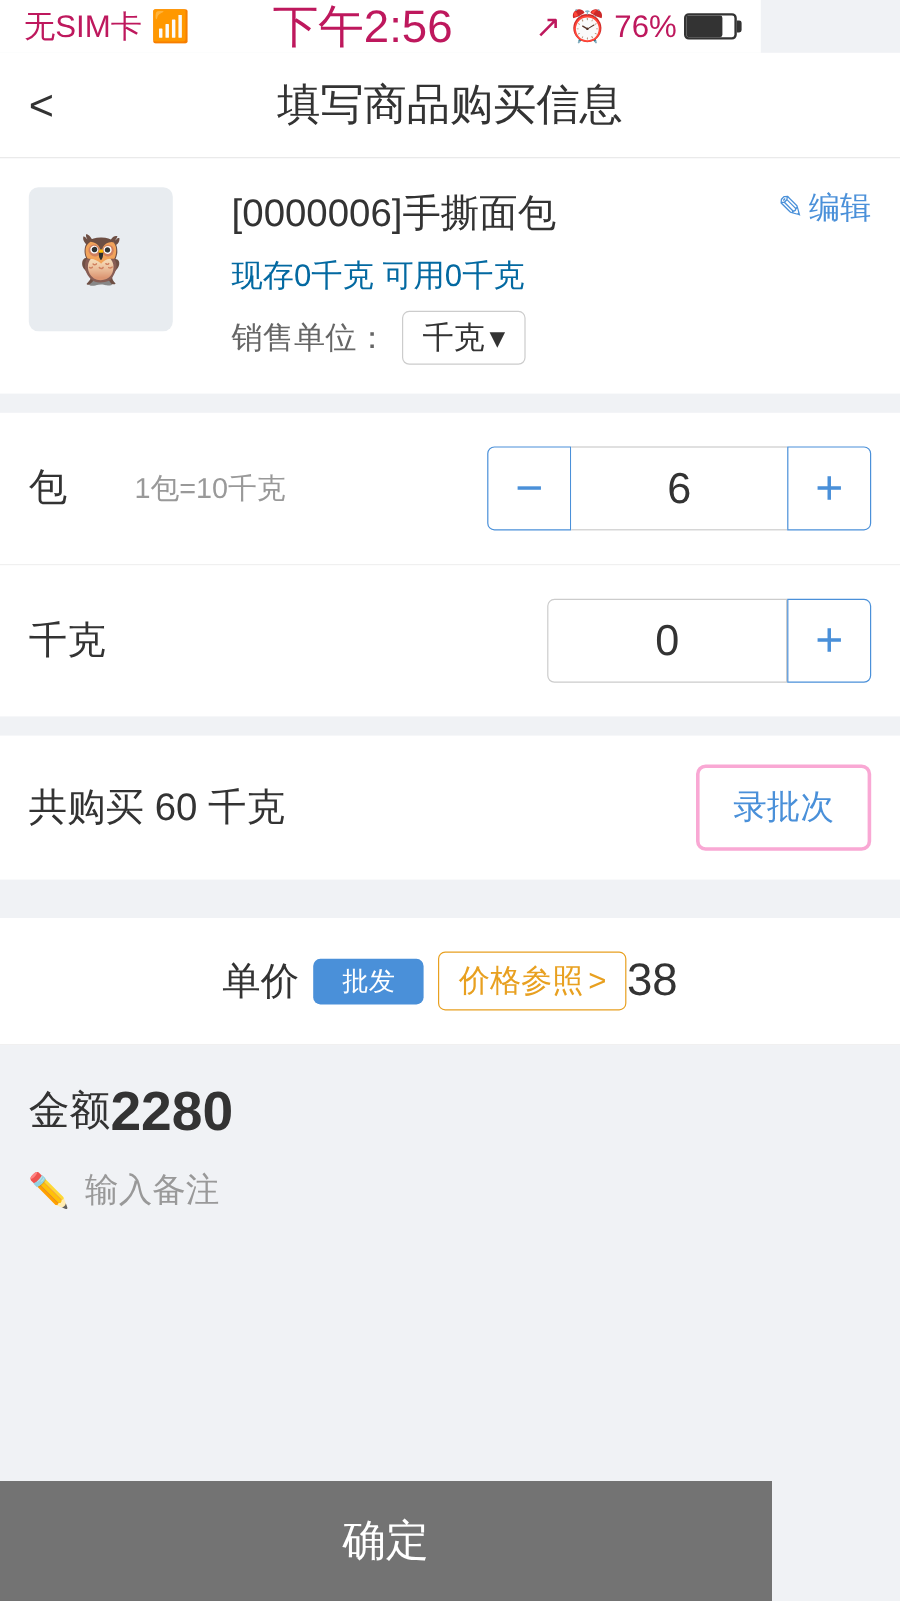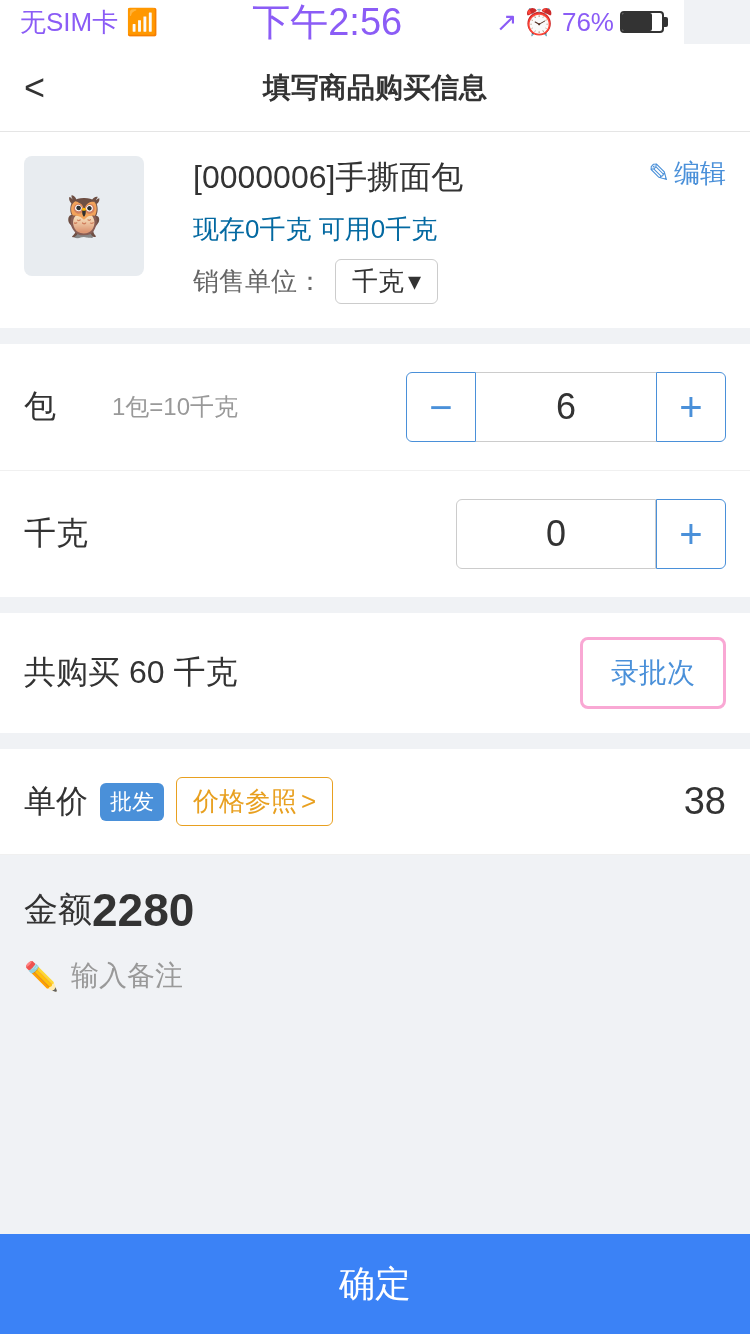--- a/index.html
+++ b/index.html
@@ -9,29 +9,29 @@
       min-height: 1334px;
       font-family: -apple-system, "PingFang SC", "Helvetica Neue", sans-serif;
       background: #f0f2f5;
       font-size: 32px;
       color: #333;
       position: relative;
     }
 
     
     .status-bar {
-      width: 684px;
+      width: 634px;
       height: 44px;
       background: #fff;
       display: flex;
       align-items: center;
       justify-content: space-between;
       padding: 0 20px;
       font-size: 26px;
-      color: #8b5cf6;
+      color: #be185d;
     }
     .status-left { display: flex; align-items: center; gap: 8px; }
     .status-center { font-size: 38px; font-weight: 500; }
     .status-right { display: flex; align-items: center; gap: 6px; font-size: 26px; }
     .battery-icon {
       width: 44px; height: 22px; border: 2px solid #333; border-radius: 4px; position: relative; display: inline-block;
     }
     .battery-icon::after {
       content: ''; position: absolute; right: -6px; top: 50%; transform: translateY(-50%);
       width: 4px; height: 10px; background: #333; border-radius: 0 2px 2px 0;
@@ -52,22 +52,22 @@
       border-bottom: 1px solid #e5e5e5;
     }
     .nav-back {
       position: absolute;
       left: 24px;
       font-size: 36px;
       color: #333;
       cursor: pointer;
     }
     .nav-title {
-      font-size: 28px;
-      font-weight: 700;
+      font-size: 36px;
+      font-weight: 400;
       color: #333;
     }
 
     
     .section-white {
       background: #fff;
       margin-bottom: 16px;
     }
 
     
@@ -201,21 +201,21 @@
       background: #fff;
     }
 
     
     .total-row {
       background: #fff;
       padding: 24px;
       display: flex;
       align-items: center;
       justify-content: space-between;
-      margin-bottom: 16px;
+      margin-bottom: 32px;
     }
     .total-label {
       font-size: 32px;
       color: #333;
     }
     .record-btn {
       border: 3px solid #f9a8d4;
       color: #4a90d9;
       background: #fff;
       padding: 14px 28px;
@@ -224,30 +224,30 @@
       cursor: pointer;
     }
 
     
     .price-section {
       background: #fff;
       padding: 28px 24px;
       margin-bottom: 0;
       display: flex;
       align-items: center;
-      justify-content: space-between;
+      justify-content: center;
       border-bottom: 1px solid #f0f0f0;
     }
     .price-left { display: flex; align-items: center; gap: 12px; }
     .price-label { font-size: 32px; color: #333; }
     .badge-pifa {
       background: #4a90d9;
       color: #fff;
       font-size: 22px;
-      padding: 4px 10px;
+      padding: 4px 24px;
       border-radius: 6px;
     }
     .price-ref-btn {
       border: 1px solid #e8a020;
       color: #e8a020;
       background: #fff;
       padding: 6px 16px;
       border-radius: 6px;
       font-size: 26px;
       display: flex;
@@ -276,23 +276,23 @@
       color: #999;
       font-size: 28px;
     }
     .pencil-icon { font-size: 28px; }
 
     
     .confirm-btn {
       position: fixed;
       bottom: 0;
       left: 0;
-      width: 750px;
+      width: 643px;
       height: 100px;
-      background: #3b82f6;
+      background: #737373;
       color: #fff;
       font-size: 36px;
       display: flex;
       align-items: center;
       justify-content: center;
       cursor: pointer;
       border: none;
     }
   </style>
 </head>

